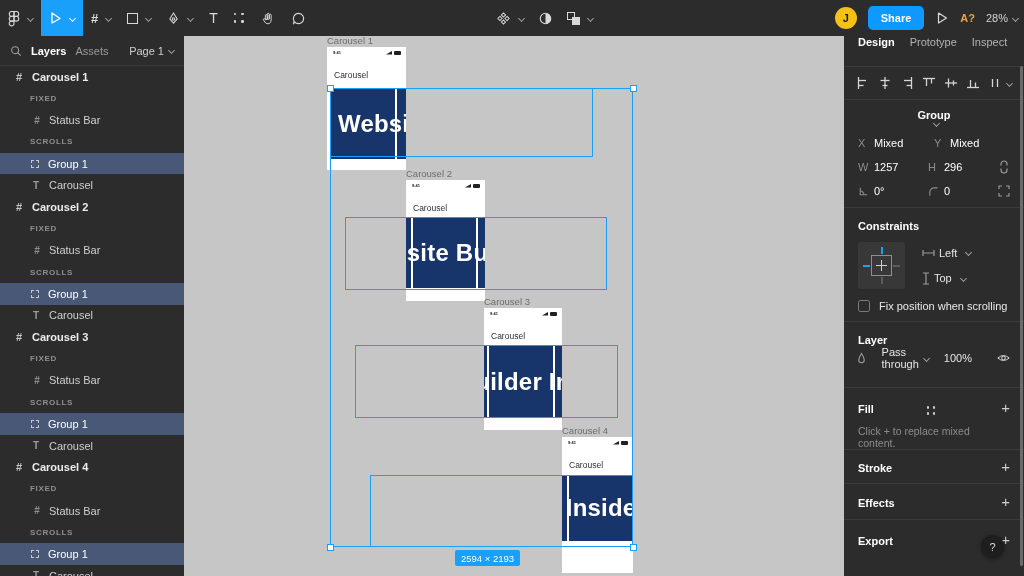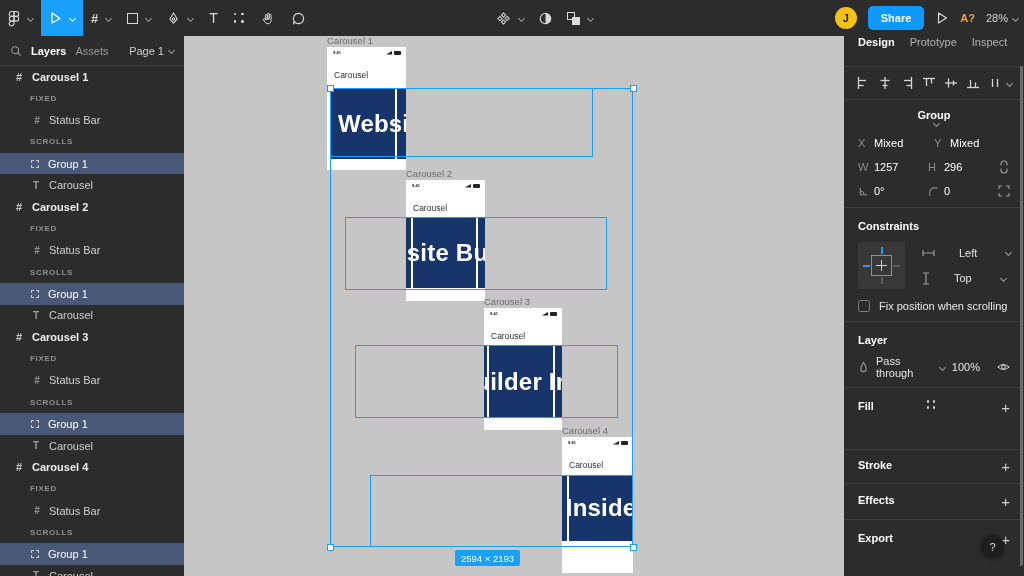--- a/index.html
+++ b/index.html
@@ -72,44 +72,44 @@
   #dim-badge{position:absolute;background:var(--accent);color:#fff;font-size:9.5px;padding:2.5px 6px;border-radius:2px;z-index:8;white-space:nowrap;}
 
   
   #right-panel{position:absolute;top:36px;right:0;width:180px;bottom:0;background:var(--panel);z-index:20;font-size:11px;}
   #rp-tabs{height:31px;display:flex;align-items:flex-start;padding:0 14px;gap:15px;border-bottom:1px solid var(--divider);}
   #rp-tabs .rtab{color:#b3b3b3;cursor:pointer;}
   #rp-tabs .rtab.on{color:#fff;font-weight:bold;}
   #align-row{height:33px;display:flex;align-items:center;justify-content:space-between;padding:0 12px;border-bottom:1px solid var(--divider);}
   .aico{cursor:pointer;display:flex;align-items:center;}
   .rp-section{border-bottom:1px solid var(--divider);padding:0 14px;}
-  .rp-head{display:flex;align-items:flex-start;color:#fff;font-weight:bold;}
+  .rp-head{display:flex;align-items:flex-end;color:#fff;font-weight:bold;}
   .rp-plus{margin-left:auto;color:#d0d0d0;font-size:15px;font-weight:normal;cursor:pointer;line-height:1;}
   #sec-transform{height:108px;padding-top:9px;}
   .group-row{display:flex;align-items:center;color:#fff;font-weight:bold;height:22px;cursor:pointer;flex-direction:column;}
   .prow{display:flex;align-items:center;height:24px;}
   .pfield{display:flex;align-items:center;width:76px;}
   .plabel{color:#8c8c8c;width:16px;}
   .pvalue{color:#fff;}
   .picon{margin-left:auto;cursor:pointer;}
   #sec-constraints{height:114px;padding-top:12px;}
   #cons-body{display:flex;margin-top:10px;}
   #cons-widget{width:47px;height:47px;background:#383838;border-radius:3px;position:relative;flex:0 0 auto;cursor:pointer;}
   #cons-widget .inner{position:absolute;left:13px;top:13px;width:21px;height:21px;border:1px solid #8f8f8f;}
   #cons-widget .plus-h{position:absolute;left:18px;top:23px;width:11px;height:1.2px;background:#cfcfcf;}
   #cons-widget .plus-v{position:absolute;left:23px;top:18px;width:1.2px;height:11px;background:#cfcfcf;}
   .tick{position:absolute;background:var(--accent);}
   .tick.dim{background:#5c5c5c;}
   #cons-menus{display:flex;flex-direction:column;justify-content:center;gap:13px;margin-left:17px;}
-  .cons-menu{display:flex;align-items:center;color:#e5e5e5;cursor:pointer;gap:24px;}
+  .cons-menu{display:flex;align-items:center;color:#e5e5e5;cursor:pointer;gap:4px;}
   #fix-row{display:flex;align-items:center;margin-top:11px;gap:9px;cursor:pointer;}
   #fix-box{width:12px;height:12px;border:1.3px solid #7d7d7d;border-radius:2.5px;flex:0 0 auto;}
   #fix-label{color:#e8e8e8;}
   #sec-layer{height:66px;padding-top:12px;}
-  #blend-row{display:flex;align-items:center;margin-top:9px;gap:7px;justify-content:flex-end;}
+  #blend-row{display:flex;align-items:center;margin-top:0;gap:15px;justify-content:flex-end;}
   #blend-mode{color:#e5e5e5;display:flex;align-items:center;cursor:pointer;}
   #opacity-val{margin-left:auto;color:#e5e5e5;cursor:text;}
   #eye-btn{margin-left:10px;cursor:pointer;}
   #sec-fill{height:62px;padding-top:12px;}
   #fill-hint{color:#8c8c8c;margin-top:10px;font-size:10.5px;}
   .styles-ico{width:9px;height:9px;display:grid;grid-template-columns:1fr 1fr;gap:3px;margin-left:auto;margin-right:13px;cursor:pointer;}
   .styles-ico i{width:2.5px;height:2.5px;border-radius:50%;background:#cfcfcf;}
   #sec-stroke{height:34px;display:flex;align-items:center;}
   #sec-effects{height:36px;display:flex;align-items:center;}
   #sec-export{height:56px;padding-top:12px;border-bottom:none;}
@@ -587,20 +587,21 @@
     <div class="rp-head">
       <span>Fill</span>
       <span class="styles-ico">
           <i></i>
           <i></i>
           <i></i>
           <i></i>
         </span>
       <span class="rp-plus">+</span>
     </div>
+    <div id="fill-hint">Click + to replace mixed content.</div>
   </div>
 
   <div id="sec-stroke" class="rp-section">
     <div class="rp-head">
       <span>Stroke</span>
       <span class="rp-plus">+</span>
     </div>
   </div>
 
   <div id="sec-effects" class="rp-section">

